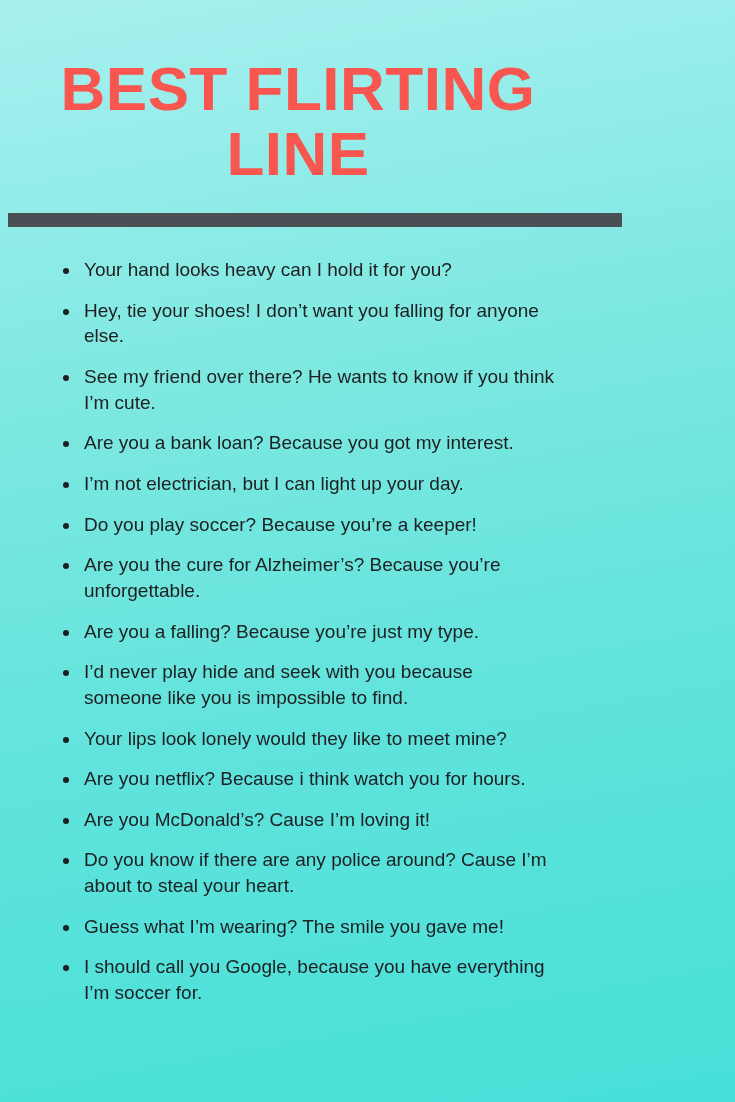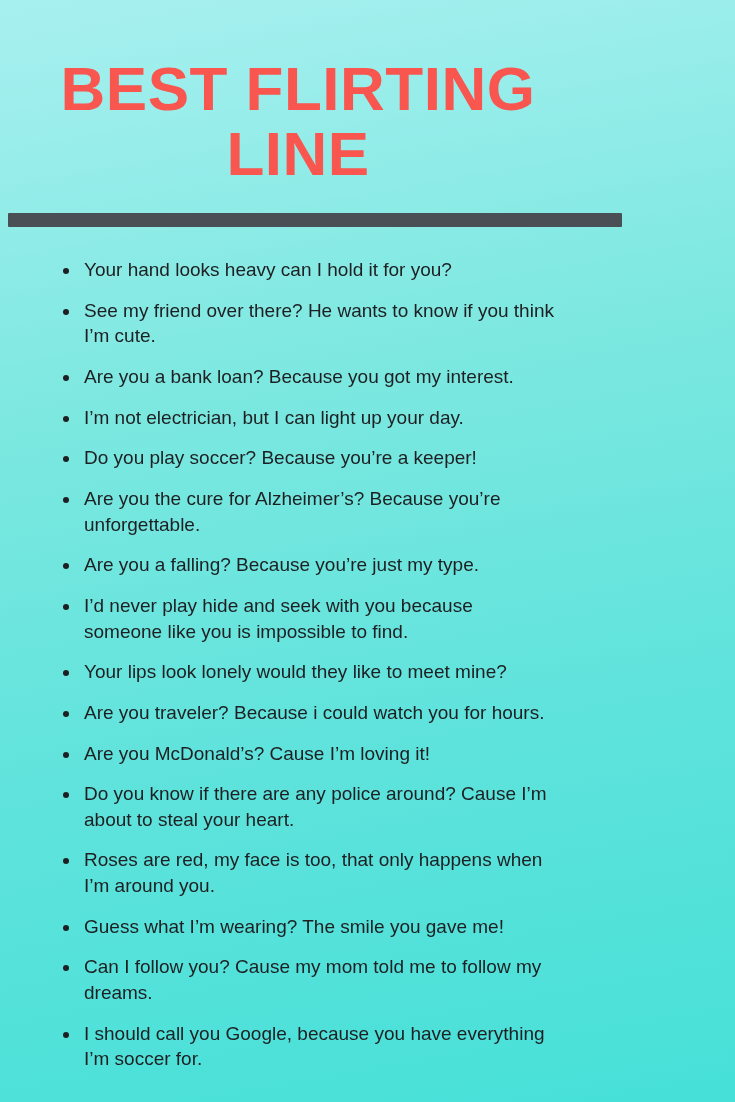--- a/index.html
+++ b/index.html
@@ -67,30 +67,29 @@
 <body>
 
 <div class="poster">
 
   <h1 class="title">BEST FLIRTING LINE</h1>
 
   <div class="divider"></div>
 
   <ul class="list">
     <li>Your hand looks heavy can I hold it for you?</li>
+    <li>Hey, tie your shoes! I don’t want you falling for anyone else.</li>
     <li>See my friend over there? He wants to know if you think I’m cute.</li>
     <li>Are you a bank loan? Because you got my interest.</li>
     <li>I’m not electrician, but I can light up your day.</li>
     <li>Do you play soccer? Because you’re a keeper!</li>
     <li>Are you the cure for Alzheimer’s? Because you’re unforgettable.</li>
     <li>Are you a falling? Because you’re just my type.</li>
     <li>I’d never play hide and seek with you because someone like you is impossible to find.</li>
     <li>Your lips look lonely would they like to meet mine?</li>
-    <li>Are you traveler? Because i could watch you for hours.</li>
+    <li>Are you netflix? Because i think watch you for hours.</li>
     <li>Are you McDonald’s? Cause I’m loving it!</li>
     <li>Do you know if there are any police around? Cause I’m about to steal your heart.</li>
-    <li>Roses are red, my face is too, that only happens when I’m around you.</li>
     <li>Guess what I’m wearing? The smile you gave me!</li>
-    <li>Can I follow you? Cause my mom told me to follow my dreams.</li>
     <li>I should call you Google, because you have everything I’m soccer for.</li>
   </ul>
 
 </div>
 
 </body></html>

